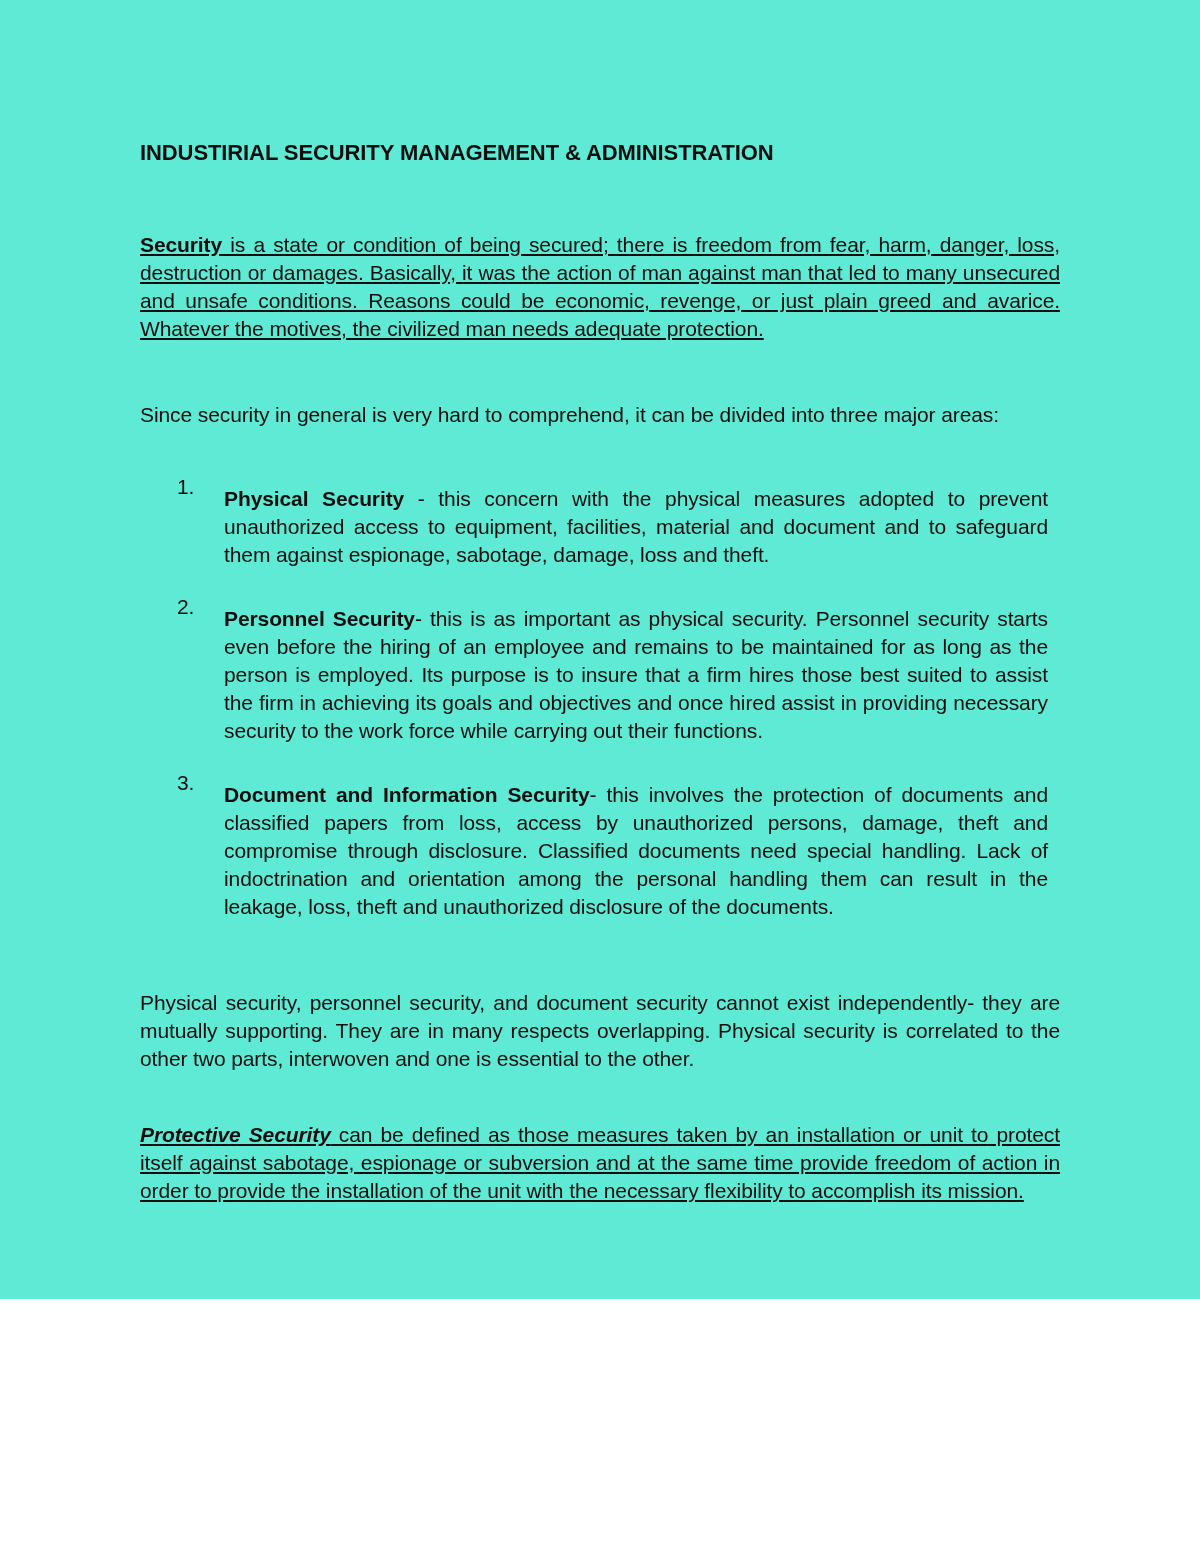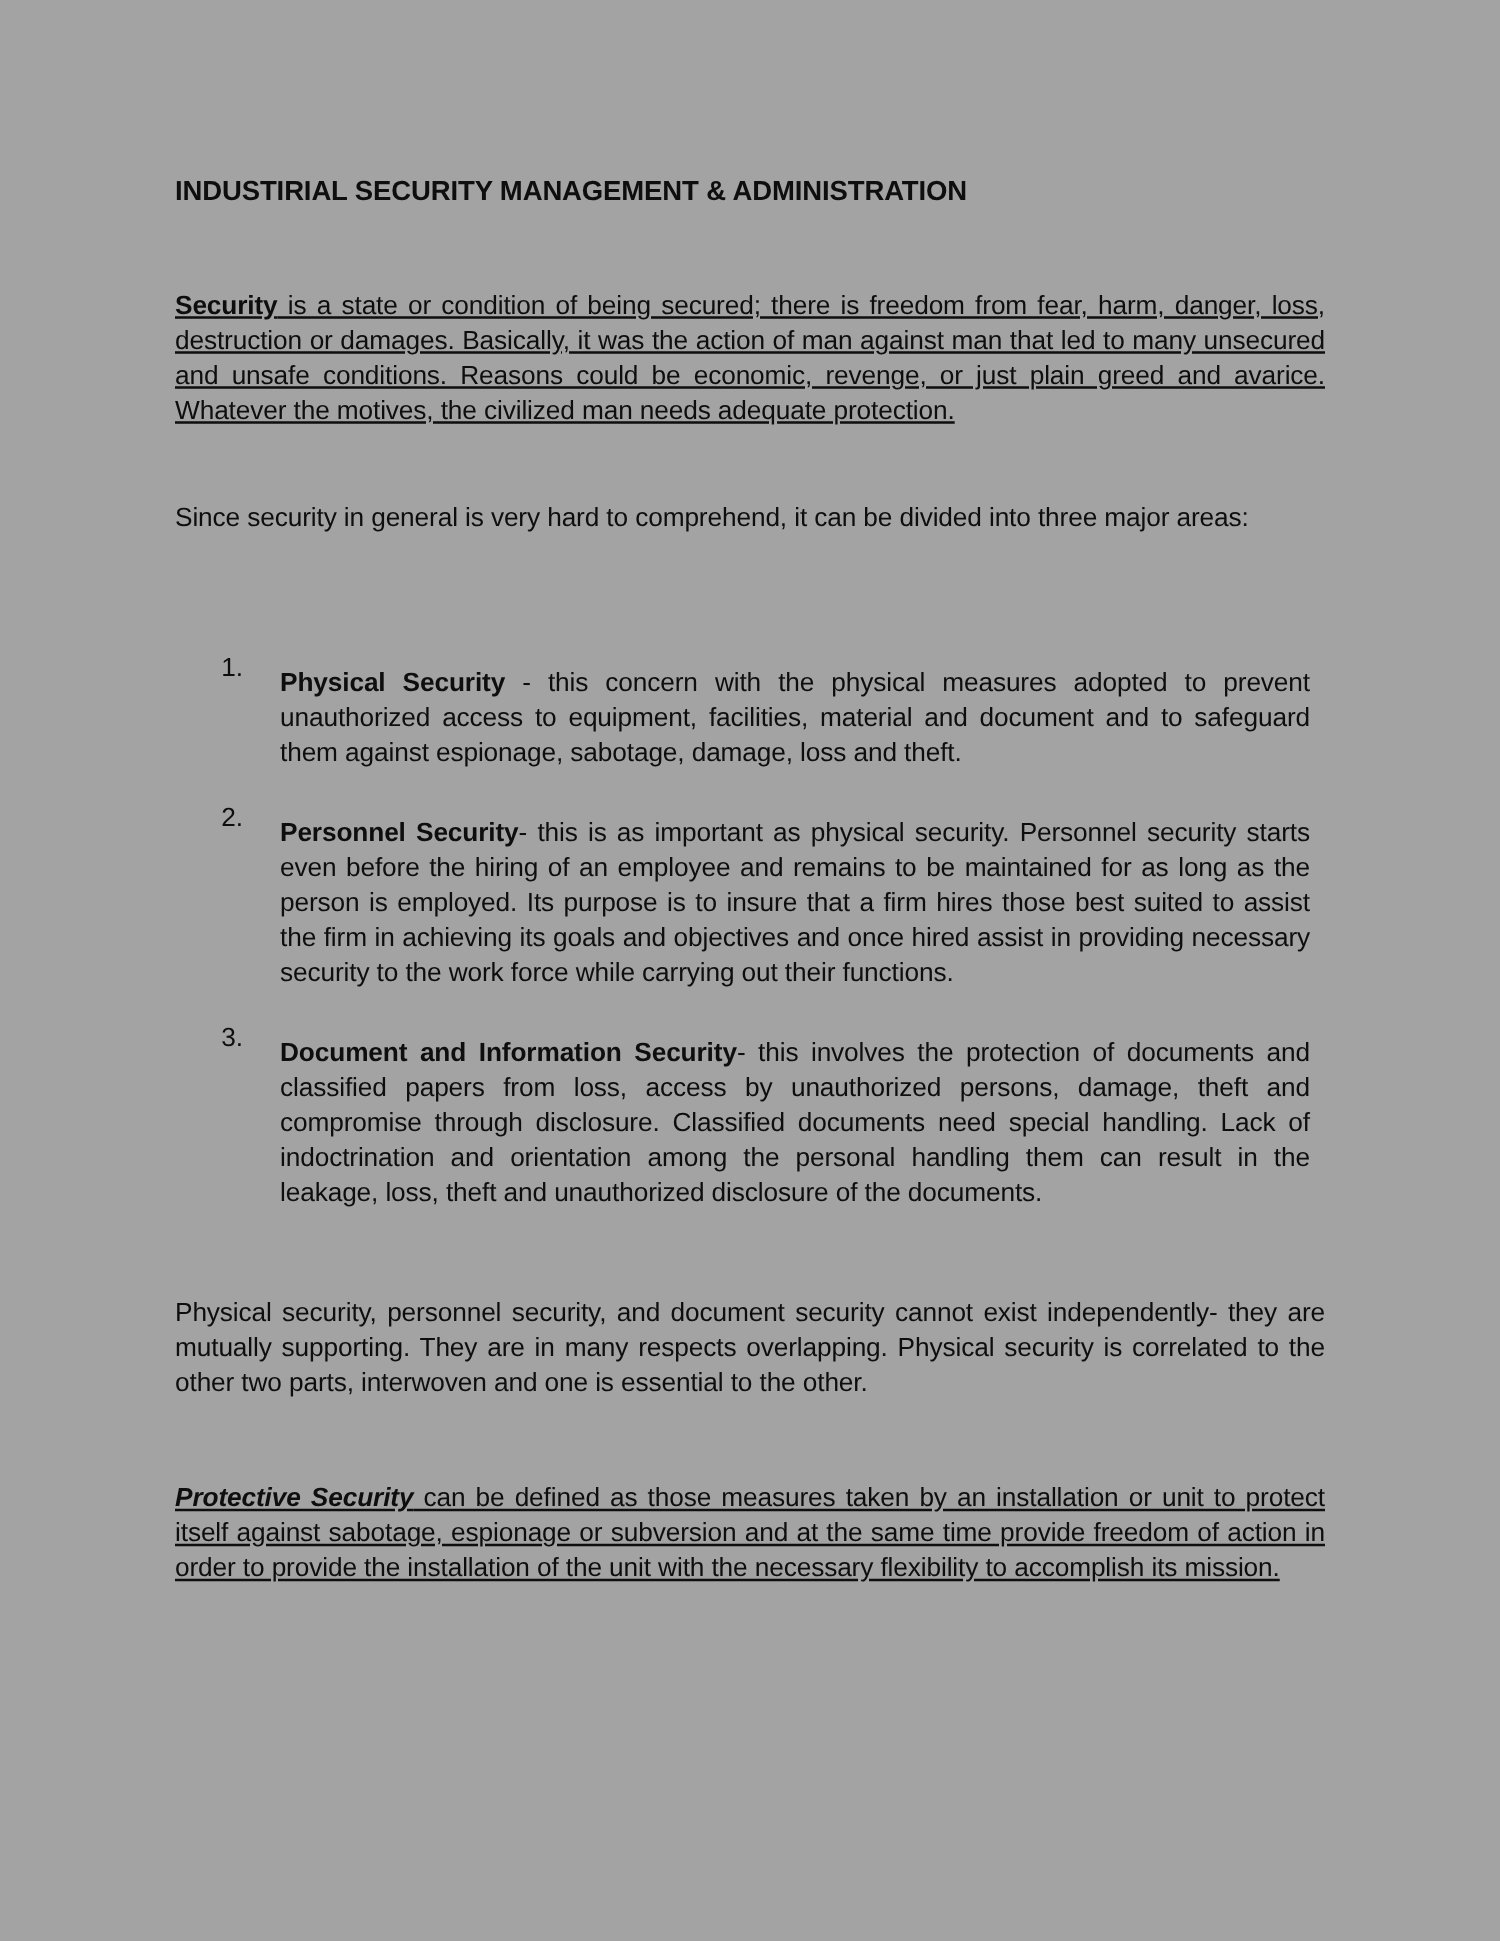--- a/index.html
+++ b/index.html
@@ -3,22 +3,22 @@
 <meta charset="utf-8">
 <style>
   html, body {
     margin: 0;
     padding: 0;
     background: #ffffff;
   }
   .page {
     position: relative;
     width: 1200px;
-    height: 1553px;
-    background: #a3a3a3;
+    height: 1299px;
+    background: #5eead4;
     overflow: hidden;
     font-family: "Liberation Sans", "DejaVu Sans", sans-serif;
     color: #0e0e0e;
   }
   .content {
     position: absolute;
     left: 140px;
     top: 139px;
     width: 920px;
     font-size: 21px;
@@ -32,22 +32,22 @@
     margin: 0;
   }
   .doc-heading.title    { margin-bottom: 64px; }
   .doc-heading.concept  { margin-bottom: 62px; }
   .doc-heading.protective { margin-bottom: 65px; }
   .para {
     margin: 0;
     text-align: justify;
   }
   .para.def-para  { margin-bottom: 58px; text-decoration: underline; }
-  .para.intro     { margin-bottom: 92px; text-align: left; }
-  .para.summary   { margin-bottom: 64px; }
+  .para.intro     { margin-bottom: 44px; text-align: left; }
+  .para.summary   { margin-bottom: 48px; }
   .para.closing   { margin-bottom: 0; }
   .term { font-weight: 700; }
   .term.italic { font-style: italic; }
   .list { margin: 0 0 56px 0; }
   .list-item {
     display: flex;
     margin: 0 0 12px 0;
   }
   .list-item:last-child { margin-bottom: 0; }
   .li-num {

